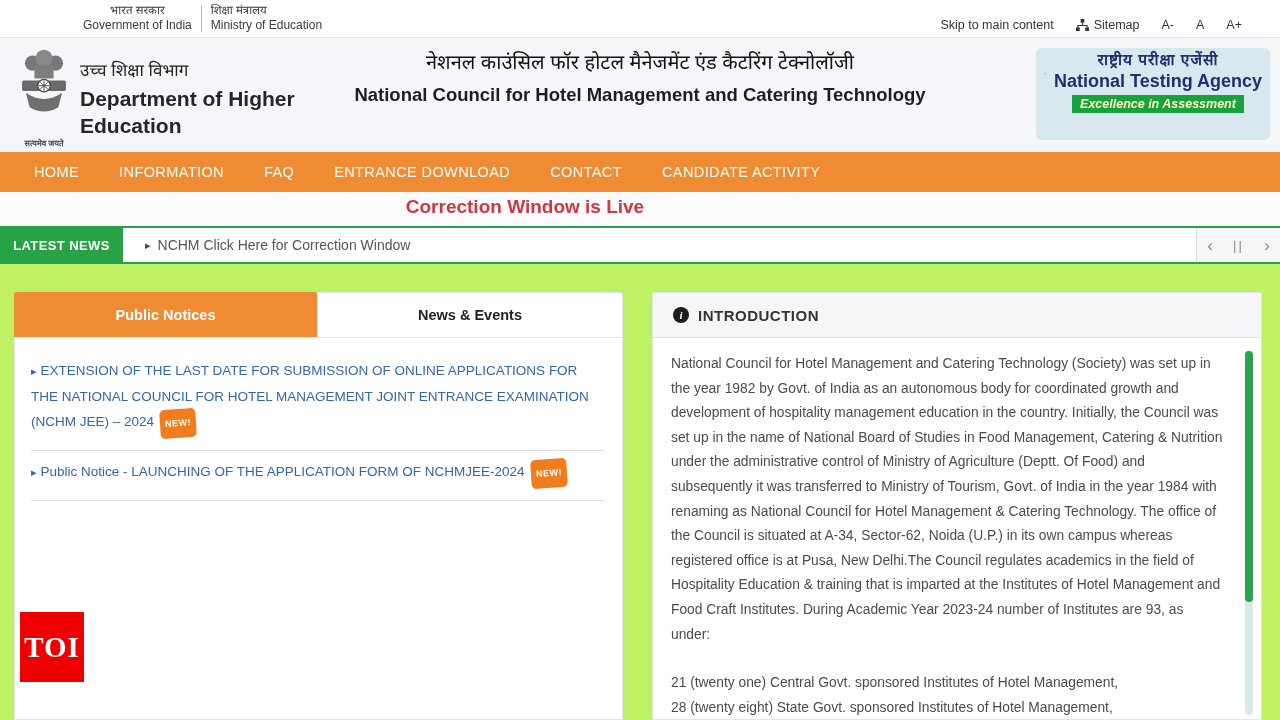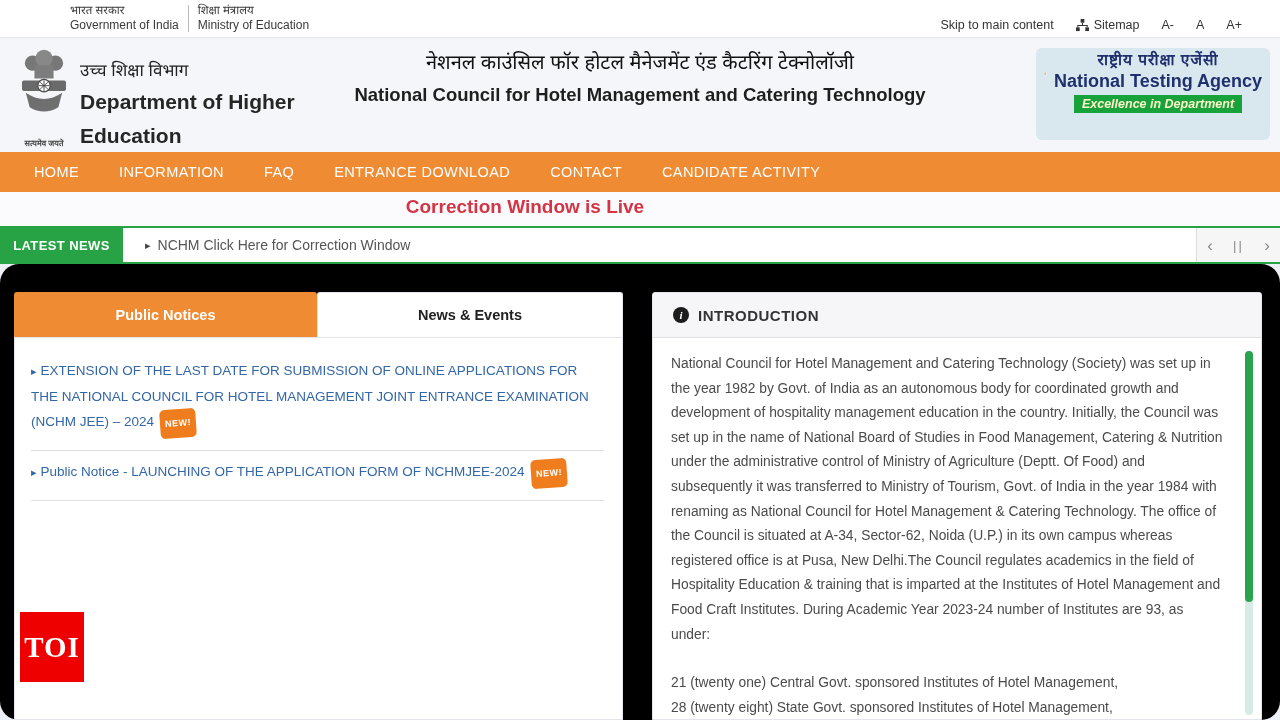--- a/index.html
+++ b/index.html
@@ -3,35 +3,35 @@
 <meta charset="utf-8">
 <style>
   * { margin:0; padding:0; box-sizing:border-box; }
   html,body { width:1280px; height:720px; overflow:hidden; }
   body { font-family:"Liberation Sans", sans-serif; background:#edeff7; position:relative; }
 
   
   .topbar { position:absolute; left:0; top:0; width:1280px; height:38px; background:#ffffff; border-bottom:1px solid #e3e3e8; }
   .gov-block { position:absolute; left:70px; top:3px; display:flex; align-items:center; gap:9px; }
   .gov-col { display:flex; flex-direction:column; line-height:15px; color:#3a3a3a; }
-  .gov-col.right-al { text-align:left; }
+  .gov-col.right-al { text-align:center;margin-left:13px; }
   .gov-hi { font-size:11.5px; }
   .gov-en { font-size:12px; }
   .vdiv { width:1px; height:27px; background:#b9b9b9; }
   .top-links { position:absolute; right:38px; top:0; height:50px; display:flex; align-items:center; gap:22px; color:#333; font-size:12.5px; }
   .top-link { cursor:pointer; display:flex; align-items:center; gap:5px; }
   .fontsize-links { display:flex; gap:22px; }
 
   
   .header { position:absolute; left:0; top:38px; width:1280px; height:114px; background:#f5f6fa; }
   .emblem-wrap { position:absolute; left:16px; top:8px; width:56px; text-align:center; }
   .emblem-caption { font-size:8px; color:#444; margin-top:1px;font-weight:bold; }
   .dept-block { position:absolute; left:80px; top:20px; width:230px; }
   .dept-hi { font-size:17px; color:#222; margin-bottom:4px; }
-  .dept-en { font-size:21px; font-weight:bold; color:#262626; line-height:34px; }
+  .dept-en { font-size:21px; font-weight:bold; color:#262626; line-height:27px; }
   .council-block { position:absolute; left:320px; top:10px; width:640px; text-align:center; }
   .council-hi { font-size:20px; color:#111; }
   .council-en { font-size:18.5px; font-weight:bold; color:#1e1e1e; margin-top:9px; }
   .nta-patch { position:absolute; right:10px; top:10px; width:234px; height:92px; background:#d9e7ee; border-radius:6px; display:flex; align-items:flex-start; padding:0 8px; gap:7px; }
   .nta-text { display:flex; flex-direction:column; align-items:center; }
   .nta-hi { font-size:15.5px; font-weight:bold; color:#20306e; letter-spacing:1px; }
   .nta-en { font-size:18px; font-weight:bold; color:#20306e; margin-top:1px; white-space:nowrap; }
   .nta-banner { margin-top:3px; background:#17a23b; color:#fdf6c9; font-style:italic; font-weight:bold; font-size:12.5px; padding:2px 8px; white-space:nowrap; }
 
   
@@ -45,21 +45,21 @@
   
   .ticker { position:absolute; left:0; top:226px; width:1280px; height:38px; background:#ffffff; border-top:2px solid #27a346; border-bottom:2px solid #27a346; }
   .ticker-label { position:absolute; left:0; top:0; width:123px; height:34px; background:#27a346; color:#fff; font-size:13px; font-weight:bold; letter-spacing:0.4px; display:flex; align-items:center; justify-content:center; }
   .ticker-item { position:absolute; left:145px; top:0; height:34px; display:flex; align-items:center; gap:7px; font-size:14px; color:#555; cursor:pointer; }
   .ticker-item .bullet { font-size:11px; color:#444; }
   .ticker-controls { position:absolute; right:0; top:0; width:84px; height:34px; background:#f6f6f6; border-left:1px solid #ddd; display:flex; align-items:center; justify-content:space-around; }
   .tick-btn { color:#888; font-size:17px; cursor:pointer; line-height:1; }
   .tick-btn.pause { font-size:13px; letter-spacing:2px; }
 
   
-  .main { position:absolute; left:0; top:264px; width:1280px; height:456px; background:#000000;border-radius:19px; }
+  .main { position:absolute; left:0; top:264px; width:1280px; height:456px; background:#bef264; }
 
   
   .tab-row { position:absolute; left:14px; top:28px; display:flex; }
   .tab { width:303px; height:45px; display:flex; align-items:center; justify-content:center; font-size:14.5px; font-weight:bold; cursor:pointer; border-radius:3px 3px 0 0; }
   .tab.active { background:#ee8b33; color:#ffffff; }
   .tab.inactive { background:#ffffff; color:#222; border:1px solid #e4e4ea; border-bottom:none; width:306px; }
   .notices-card { position:absolute; left:14px; top:73px; width:609px; bottom:0; background:#ffffff; border:1px solid #e4e4ea; padding:12px 18px 0 16px; }
   .notice { font-size:13.5px; color:#3467a7; line-height:25px; padding:8px 0 12px 0; border-bottom:1px solid #e0e0e4; cursor:pointer; }
   .notice .bullet { font-size:11px; margin-right:4px; }
   .badge-new { display:inline-block; background:#f07d1d; color:#ffffff; font-size:9px; font-weight:bold; padding:2px 5px 2px 5px; border-radius:5px; transform:rotate(-4deg); margin-left:6px; letter-spacing:0.5px; }
@@ -136,21 +136,21 @@
   </div>
   <div class="nta-patch">
     <svg width="52" height="52" viewBox="0 0 64 64">
       <circle cx="32" cy="32" r="30" fill="#ffffff" stroke="#d8d8d8"></circle>
       <path d="M6 30 A27 27 0 0 1 52 10 Q38 16 28 26 Q15 26 6 30 Z" fill="#f0932f"></path>
       <path d="M12 36 Q20 52 34 54 L58 16 Q44 40 32 42 Q23 40 19 31 Z" fill="#27963c"></path>
     </svg>
     <div class="nta-text">
       <span class="nta-hi">राष्ट्रीय परीक्षा एजेंसी</span>
       <span class="nta-en">National Testing Agency</span>
-      <span class="nta-banner">Excellence in Department</span>
+      <span class="nta-banner">Excellence in Assessment</span>
     </div>
   </div>
 </div>
 
 <div class="nav">
   <span class="nav-item">HOME</span>
   <span class="nav-item">INFORMATION</span>
   <span class="nav-item">FAQ</span>
   <span class="nav-item">ENTRANCE DOWNLOAD</span>
   <span class="nav-item">CONTACT</span>

